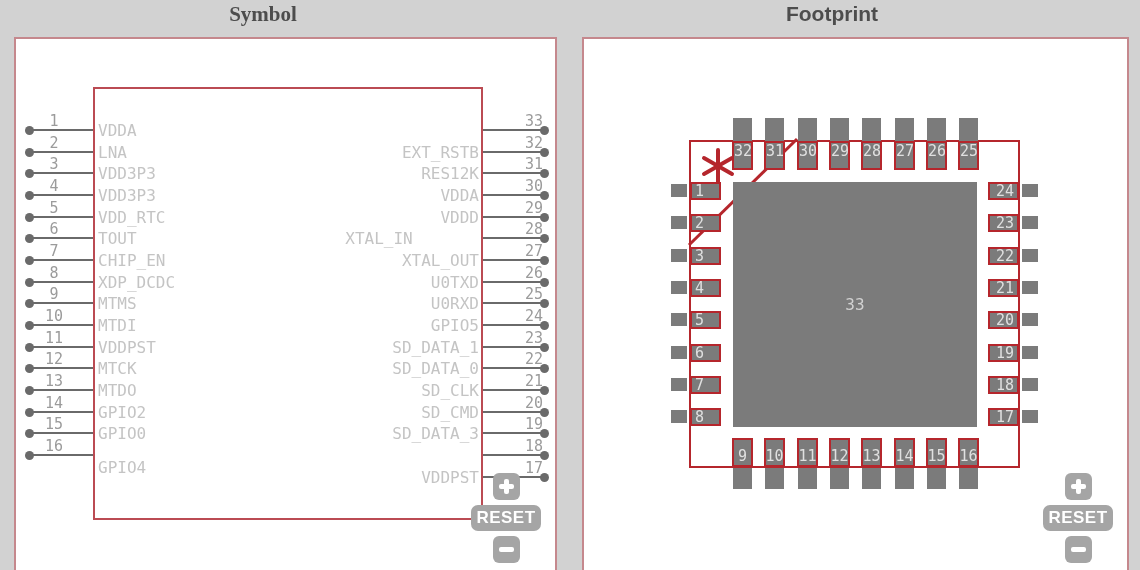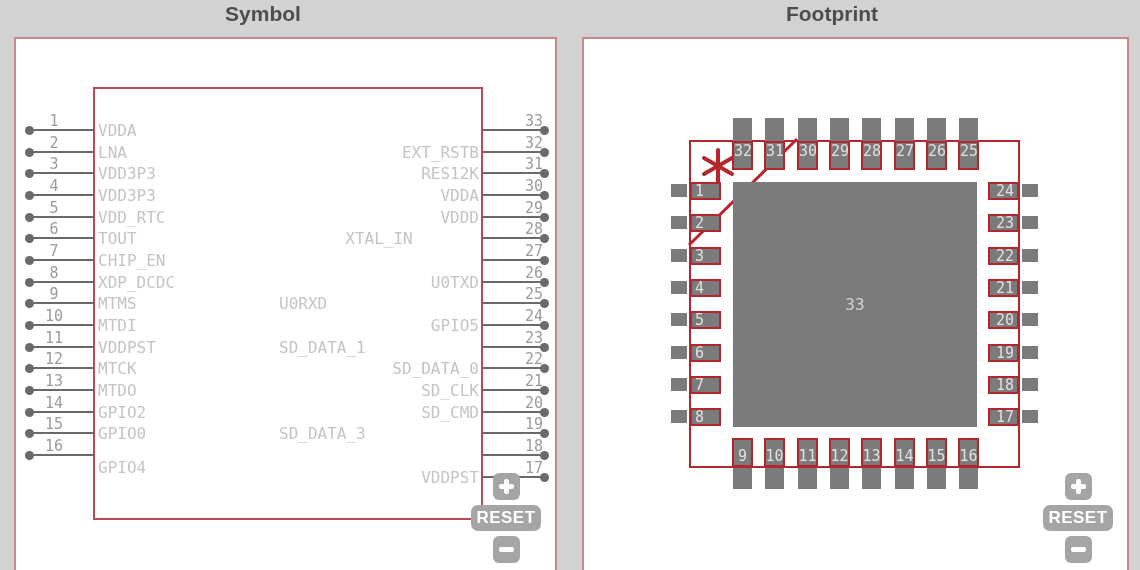--- a/index.html
+++ b/index.html
@@ -3,21 +3,21 @@
 <meta charset="utf-8">
 <style>
   * { margin:0; padding:0; box-sizing:border-box; }
   html,body { width:1140px; height:570px; overflow:hidden; }
   body { background:#d2d2d2; font-family:"Liberation Sans", sans-serif; position:relative; }
 
   .panel-title {
     position:absolute; top:0; height:30px; text-align:center;
     font-size:21px; font-weight:bold; color:#4d4d4d; line-height:28px;
   }
-  #symbol-title   { left:14px;  width:498px; }
+  #symbol-title   { left:14px;  width:498px;font-family:Liberation Serif, serif; }
   #footprint-title{ left:582px; width:500px; }
 
   .viewport {
     position:absolute; top:37px; height:548px; background:#ffffff;
     border:2px solid #c5888d;
   }
   #symbol-viewport    { left:14px;  width:543px; }
   #footprint-viewport { left:582px; width:547px; }
   .canvas { position:absolute; left:0; top:0; right:0; bottom:0; }
 
@@ -168,52 +168,53 @@
       <div class="pin-dot" style="left: 524px; top: 174px;"></div>
       <div class="pin-num" style="left: 487px; top: 161px; width: 40px; text-align: right;">29</div>
       <div class="pin-label" style="left: 263px; top: 170px; width: 200px; text-align: right;">VDDD</div>
       <div class="pin-line" style="left: 467px; top: 198px; width: 63px;"></div>
       <div class="pin-dot" style="left: 524px; top: 195px;"></div>
       <div class="pin-num" style="left: 487px; top: 182px; width: 40px; text-align: right;">28</div>
       <div class="pin-label" style="left: 263px; top: 191px; width: 200px; text-align: center;">XTAL_IN</div>
       <div class="pin-line" style="left: 467px; top: 220px; width: 63px;"></div>
       <div class="pin-dot" style="left: 524px; top: 217px;"></div>
       <div class="pin-num" style="left: 487px; top: 204px; width: 40px; text-align: right;">27</div>
+      <div class="pin-label" style="left: 263px; top: 213px; width: 200px; text-align: right;">XTAL_OUT</div>
       <div class="pin-line" style="left: 467px; top: 242px; width: 63px;"></div>
       <div class="pin-dot" style="left: 524px; top: 239px;"></div>
       <div class="pin-num" style="left: 487px; top: 226px; width: 40px; text-align: right;">26</div>
       <div class="pin-label" style="left: 263px; top: 235px; width: 200px; text-align: right;">U0TXD</div>
       <div class="pin-line" style="left: 467px; top: 263px; width: 63px;"></div>
       <div class="pin-dot" style="left: 524px; top: 260px;"></div>
       <div class="pin-num" style="left: 487px; top: 247px; width: 40px; text-align: right;">25</div>
-      <div class="pin-label" style="left: 263px; top: 256px; width: 200px; ">U0RXD</div>
+      <div class="pin-label" style="left: 263px; top: 256px; width: 200px; text-align: right;">U0RXD</div>
       <div class="pin-line" style="left: 467px; top: 285px; width: 63px;"></div>
       <div class="pin-dot" style="left: 524px; top: 282px;"></div>
       <div class="pin-num" style="left: 487px; top: 269px; width: 40px; text-align: right;">24</div>
       <div class="pin-label" style="left: 263px; top: 278px; width: 200px; text-align: right;">GPIO5</div>
       <div class="pin-line" style="left: 467px; top: 307px; width: 63px;"></div>
       <div class="pin-dot" style="left: 524px; top: 304px;"></div>
       <div class="pin-num" style="left: 487px; top: 291px; width: 40px; text-align: right;">23</div>
-      <div class="pin-label" style="left: 263px; top: 300px; width: 200px; text-align: left;">SD_DATA_1</div>
+      <div class="pin-label" style="left: 263px; top: 300px; width: 200px; text-align: right;">SD_DATA_1</div>
       <div class="pin-line" style="left: 467px; top: 328px; width: 63px;"></div>
       <div class="pin-dot" style="left: 524px; top: 325px;"></div>
       <div class="pin-num" style="left: 487px; top: 312px; width: 40px; text-align: right;">22</div>
       <div class="pin-label" style="left: 263px; top: 321px; width: 200px; text-align: right;">SD_DATA_0</div>
       <div class="pin-line" style="left: 467px; top: 350px; width: 63px;"></div>
       <div class="pin-dot" style="left: 524px; top: 347px;"></div>
       <div class="pin-num" style="left: 487px; top: 334px; width: 40px; text-align: right;">21</div>
       <div class="pin-label" style="left: 263px; top: 343px; width: 200px; text-align: right;">SD_CLK</div>
       <div class="pin-line" style="left: 467px; top: 372px; width: 63px;"></div>
       <div class="pin-dot" style="left: 524px; top: 369px;"></div>
       <div class="pin-num" style="left: 487px; top: 356px; width: 40px; text-align: right;">20</div>
       <div class="pin-label" style="left: 263px; top: 365px; width: 200px; text-align: right;">SD_CMD</div>
       <div class="pin-line" style="left: 467px; top: 393px; width: 63px;"></div>
       <div class="pin-dot" style="left: 524px; top: 390px;"></div>
       <div class="pin-num" style="left: 487px; top: 377px; width: 40px; text-align: right;">19</div>
-      <div class="pin-label" style="left: 263px; top: 386px; width: 200px; text-align: left;">SD_DATA_3</div>
+      <div class="pin-label" style="left: 263px; top: 386px; width: 200px; text-align: right;">SD_DATA_3</div>
       <div class="pin-line" style="left: 467px; top: 415px; width: 63px;"></div>
       <div class="pin-dot" style="left: 524px; top: 412px;"></div>
       <div class="pin-num" style="left: 487px; top: 399px; width: 40px; text-align: right;">18</div>
       <div class="pin-line" style="left: 467px; top: 437px; width: 63px;"></div>
       <div class="pin-dot" style="left: 524px; top: 434px;"></div>
       <div class="pin-num" style="left: 487px; top: 421px; width: 40px; text-align: right;">17</div>
       <div class="pin-label" style="left: 263px; top: 430px; width: 200px; text-align: right;">VDDPST</div>
     </div>
   <div class="zoomctl">
     <button class="zbtn square" title="+">

